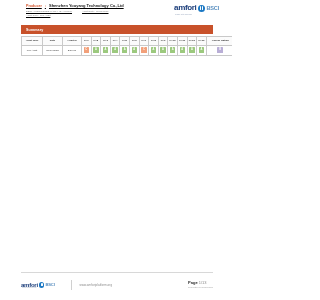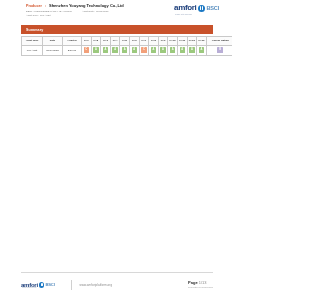--- a/index.html
+++ b/index.html
@@ -13,20 +13,21 @@
     font-family: "Liberation Sans", sans-serif;
     overflow: hidden;
     position: relative;
   }
   .page {
     position: relative;
     width: 232px;
     height: 300px;
     background: #ffffff;
     box-sizing: border-box;
+    text-decoration: underline;
   }
 
   
   .header {
     position: relative;
     padding: 4px 14px 0 26px;
     height: 23px;
     box-sizing: border-box;
   }
   .producer-row {

